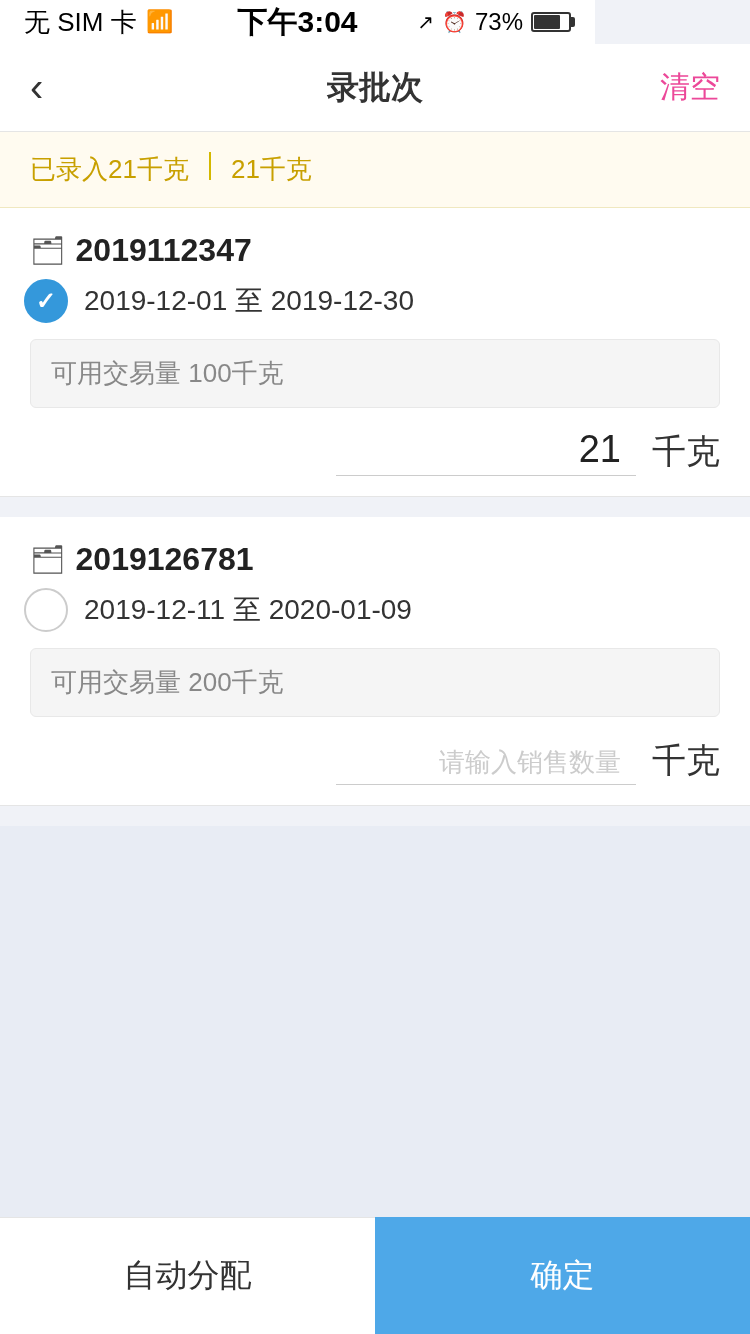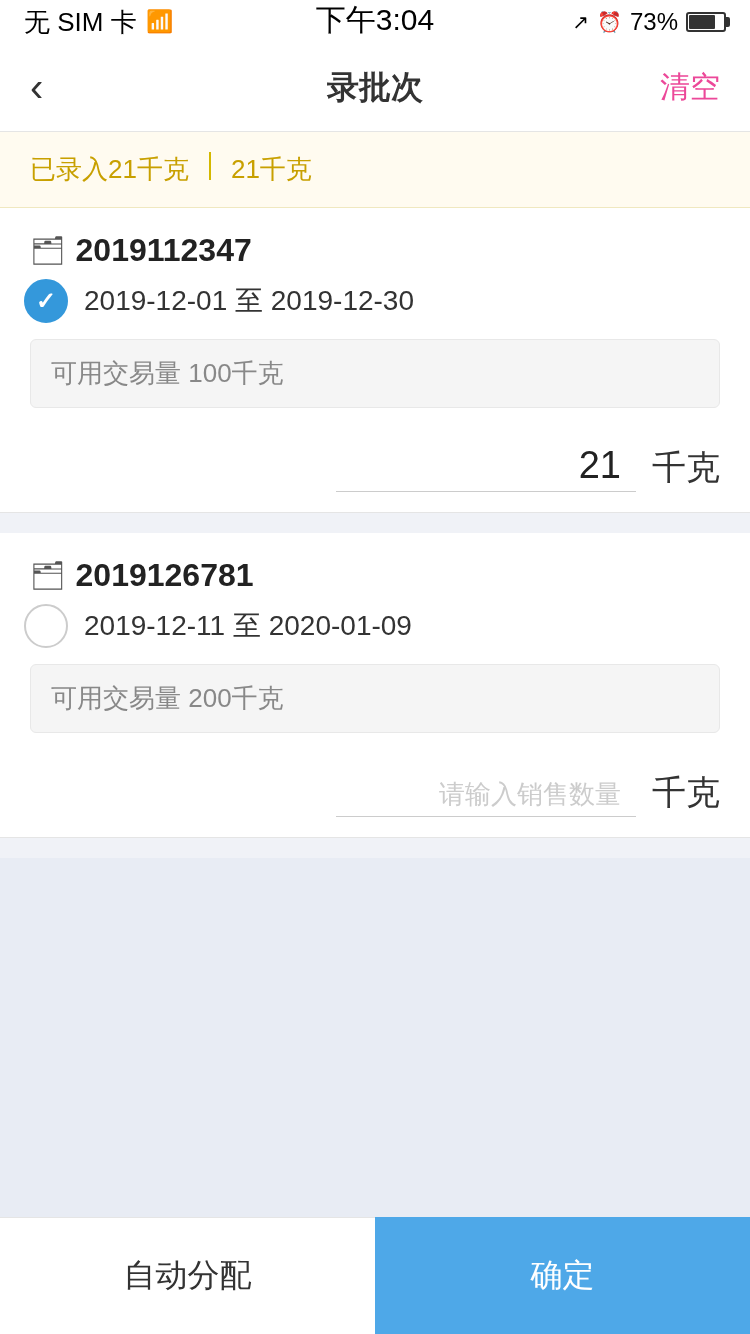--- a/index.html
+++ b/index.html
@@ -8,38 +8,39 @@
     body {
       width: 750px;
       min-height: 1334px;
       font-family: -apple-system, 'PingFang SC', 'Helvetica Neue', Arial, sans-serif;
       background: #f0f2f7;
       overflow-x: hidden;
     }
 
     
     .status-bar {
-      width: 750px;
+      width: 595px;
       height: 44px;
       background: #fff;
       display: flex;
+      align-items: center;
       justify-content: space-between;
       padding: 0 24px;
       font-size: 28px;
     }
     .status-left {
       display: flex;
       align-items: center;
       gap: 10px;
       font-size: 26px;
       font-weight: 500;
     }
     .status-center {
       font-size: 30px;
-      font-weight: 400;
+      font-weight: 700;
       position: absolute;
       left: 50%;
       transform: translateX(-50%);
     }
     .status-right {
       display: flex;
       align-items: center;
       gap: 8px;
       font-size: 24px;
       font-weight: 500;
@@ -181,21 +182,21 @@
       font-weight: 700;
     }
     .batch-checkbox.unchecked {
       background: #fff;
     }
     .batch-date {
       font-size: 28px;
       color: #333;
     }
     .batch-availability {
-      margin: 16px 30px 16px 30px;
+      margin: 16px 30px 0 30px;
       background: #f5f5f5;
       border: 1px solid #e8e8e8;
       border-radius: 6px;
       padding: 16px 20px;
       font-size: 26px;
       color: #888;
     }
     .batch-input-row {
       padding: 20px 30px;
       display: flex;

